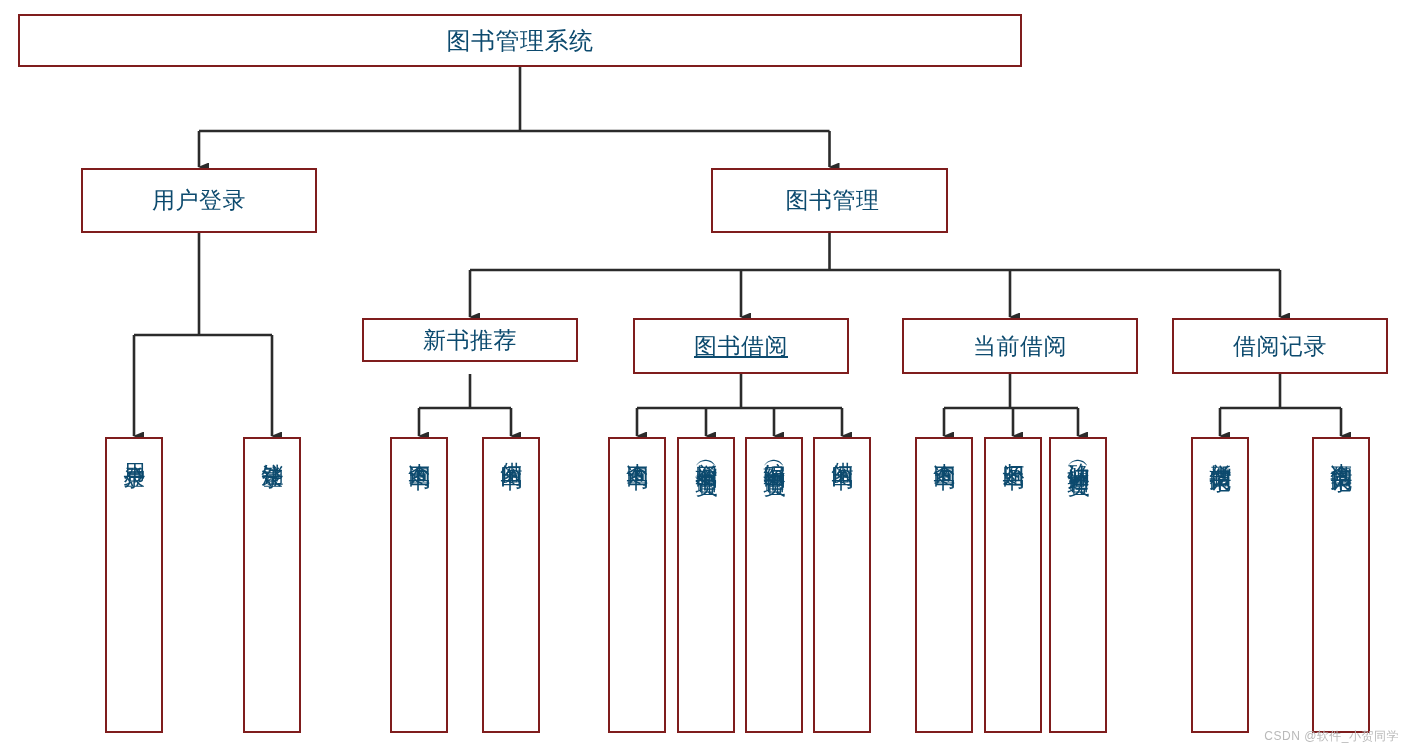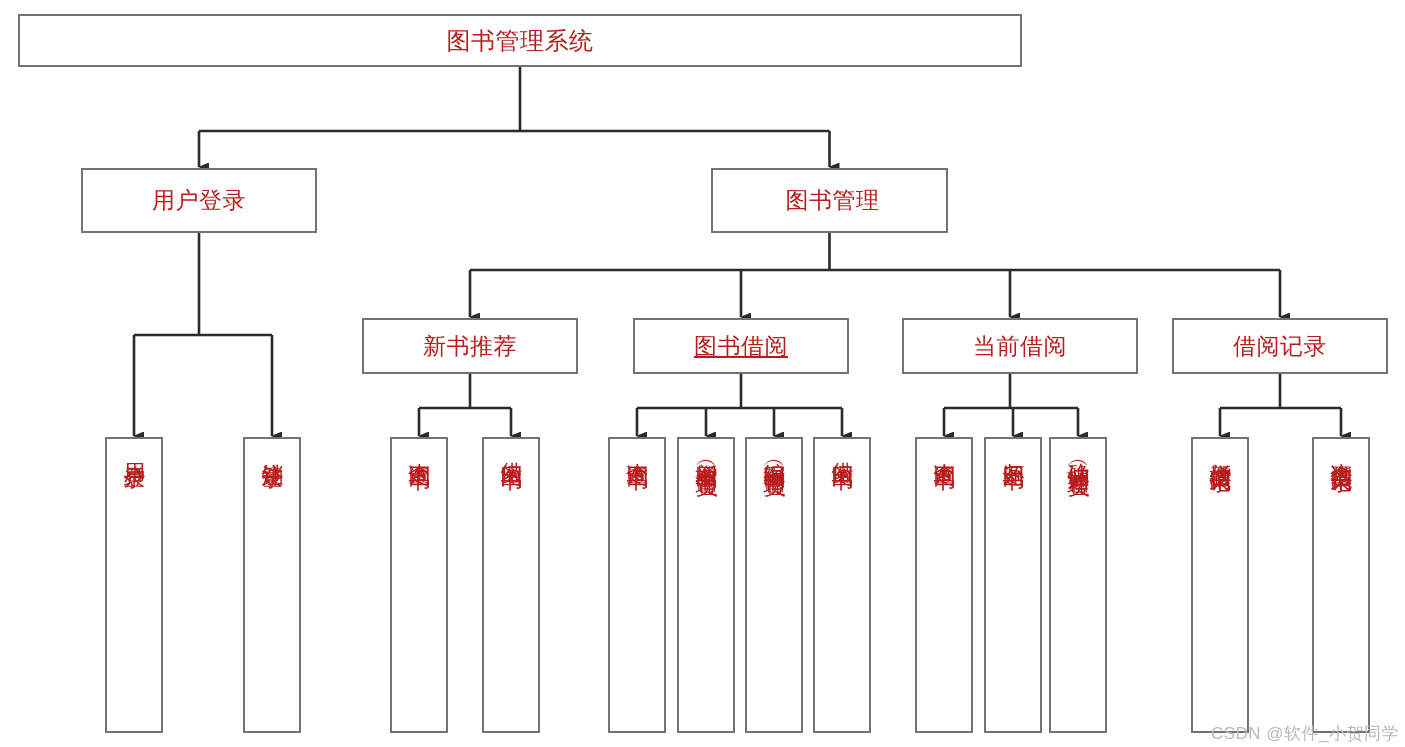--- a/index.html
+++ b/index.html
@@ -24,25 +24,25 @@
     left: 0;
     top: 0;
     width: 1405px;
     height: 747px;
     pointer-events: none;
   }
   .node {
     position: absolute;
     box-sizing: border-box;
     background: #ffffff;
-    border: 2px solid #737373;
+    border: 2px solid #7f1d1d;
     display: flex;
     align-items: center;
     justify-content: center;
-    color: #b91c1c;
+    color: #0c4a6e;
   }
   .node-label {
     display: block;
     text-align: center;
     line-height: 1.0;
     white-space: nowrap;
   }
   .node.horizontal .node-label {
     font-size: 23px;
     letter-spacing: 0.5px;
@@ -61,21 +61,21 @@
     white-space: normal;
     max-height: 100%;
   }
   .node.root .node-label {
     font-size: 24px;
   }
   .watermark {
     position: absolute;
     right: 6px;
     bottom: 2px;
-    font-size: 17px;
+    font-size: 12px;
     color: #b9b9b9;
     letter-spacing: 0.5px;
     white-space: nowrap;
     user-select: none;
     margin-top: 9px;
   }
 </style>
 </head>
 <body>
 
@@ -129,21 +129,21 @@
   </div>
 
   <div class="node horizontal" style="left:81px; top:168px; width:236px; height:65px;">
     <span class="node-label">用户登录</span>
   </div>
 
   <div class="node horizontal" style="left:711px; top:168px; width:237px; height:65px;padding-left:6px;">
     <span class="node-label">图书管理</span>
   </div>
 
-  <div class="node horizontal" style="left:362px; top:318px; width:216px; height:56px;font-family:Liberation Serif, serif;">
+  <div class="node horizontal" style="left:362px; top:318px; width:216px; height:44px;font-family:Liberation Serif, serif;">
     <span class="node-label">新书推荐</span>
   </div>
 
   <div class="node horizontal" style="left:633px; top:318px; width:216px; height:56px;text-decoration:underline;">
     <span class="node-label">图书借阅</span>
   </div>
 
   <div class="node horizontal" style="left:902px; top:318px; width:236px; height:56px;">
     <span class="node-label">当前借阅</span>
   </div>

